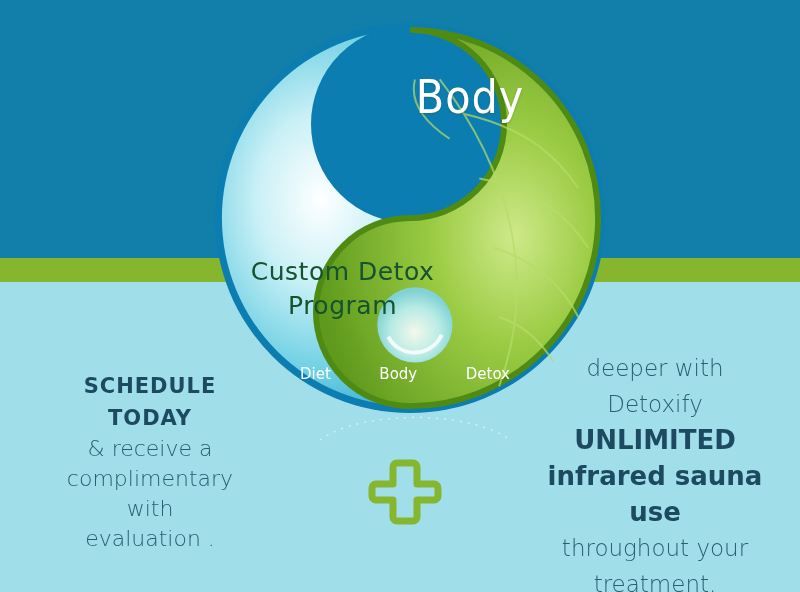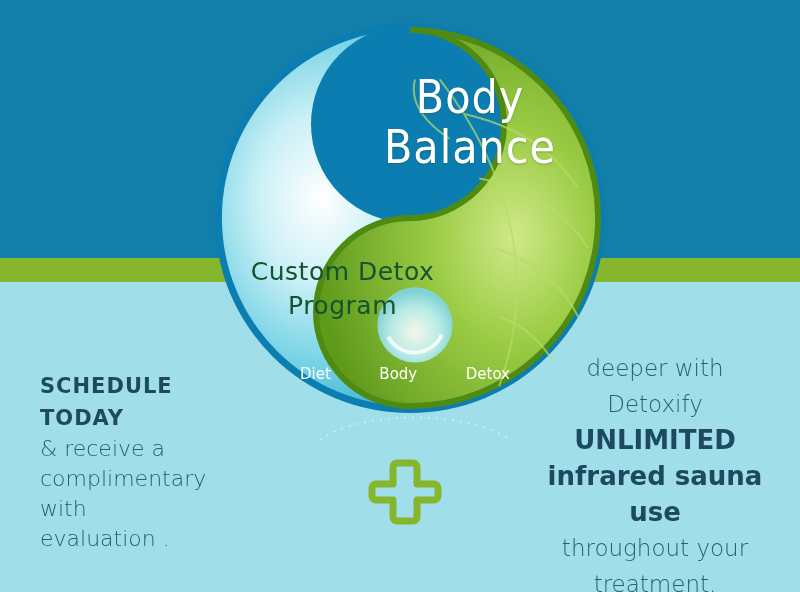--- a/index.html
+++ b/index.html
@@ -7,21 +7,21 @@
   .band-top { position:absolute; left:0; top:0; width:800px; height:258px; background:#127fab; }
   .band-green { position:absolute; left:0; top:258px; width:800px; height:24px; background:#86b52e; }
   .band-bottom { position:absolute; left:0; top:282px; width:800px; height:310px; background:#a0dfe9; }
   .emblem { position:absolute; left:212px; top:20px; width:396px; height:396px; }
   .emblem svg { width:100%; height:100%; display:block; }
   .title { position:absolute; left:355px; top:72px; width:230px; text-align:center; color:#ffffff; font-family:"DejaVu Sans Condensed","DejaVu Sans", sans-serif; font-size:46px; line-height:50px; letter-spacing:1px; text-shadow:0 1px 2px rgba(40,80,0,0.35); }
   .title div { white-space:nowrap; }
   .subtitle { position:absolute; left:235px; top:255px; width:215px; text-align:center; color:#14532d; font-family:"DejaVu Sans", sans-serif; font-size:25px; line-height:34px; letter-spacing:0.5px; }
   .tagline { position:absolute; left:300px; top:365px; width:210px; display:flex; justify-content:center; align-items:center; gap:24px; color:#ffffff; font-size:15px; font-family:"DejaVu Sans", sans-serif; }
   .tagline .lotus { width:20px; height:14px; display:inline-block; }
-  .left-col { position:absolute; left:40px; top:370px; width:220px; text-align:left; color:#1d4a60; }
+  .left-col { position:absolute; left:40px; top:370px; width:220px; text-align:center; color:#1d4a60; }
   .left-col .head { font-family:"DejaVu Sans", sans-serif; font-weight:bold; font-size:21px; line-height:32px; letter-spacing:1px; }
   .left-col .body { font-family:"DejaVu Sans", sans-serif; font-weight:300; font-size:22px; line-height:30px; color:#2a5e72; }
   .right-col { position:absolute; left:530px; top:350px; width:250px; text-align:center; color:#2a5e72; }
   .right-col .light { font-family:"DejaVu Sans", sans-serif; font-size:23px; line-height:36px; font-weight:300; }
   .right-col .strong { font-family:"DejaVu Sans", sans-serif; font-weight:bold; color:#1d4a60; font-size:26px; line-height:36px; }
   .plus { position:absolute; left:368px; top:459px; width:74px; height:66px; }
   .arc-dots { position:absolute; left:300px; top:405px; width:230px; height:40px; }
 </style>
 </head>
 <body>
@@ -68,21 +68,20 @@
       <path d="M240,120 C210,100 200,80 205,60"></path>
     </g>
 
     <circle cx="205" cy="308" r="38" fill="url(#dropG)" opacity="0.9"></circle>
     <path d="M178,320 A30,30 0 0 0 232,318" stroke="#ffffff" stroke-width="4" fill="none" opacity="0.8"></path>
   </svg>
 </div>
 
 <div class="title">
   <div>Body</div>
-  <div>Balance</div>
 </div>
 
 <div class="subtitle">
   <div>Custom Detox</div>
   <div>Program</div>
 </div>
 
 <div class="tagline">
   <span>Diet</span>
   <svg class="lotus" viewBox="0 0 20 14">

